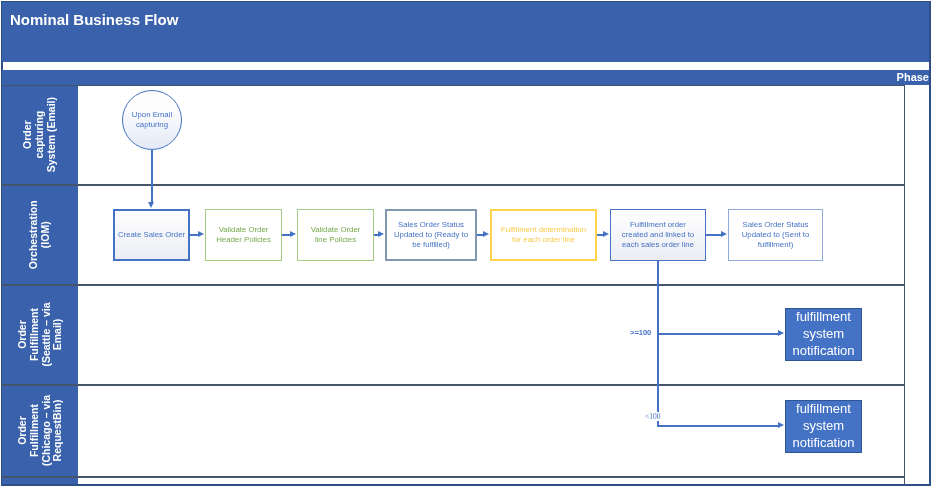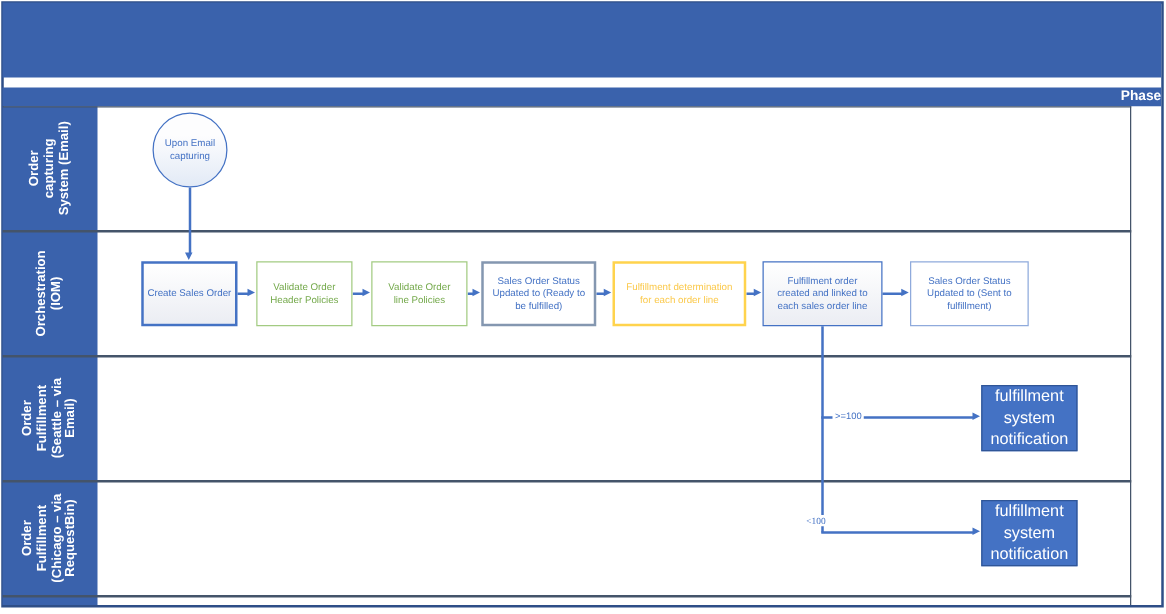--- a/index.html
+++ b/index.html
@@ -62,20 +62,21 @@
   .z2{z-index:2;} .z1{z-index:1;}
 </style>
 </head>
 <body>
 
 <div class="stage">
 
   <div class="abs outer-frame"></div>
 
   <div class="abs title-bar"></div>
+  <div class="abs page-title">Nominal Business Flow</div>
 
   <div class="abs phase-bar"></div>
   <div class="abs phase-label">Phase</div>
 
   <div class="abs lane-band"></div>
   <div class="abs content-top"></div>
   <div class="abs content-right"></div>
   <div class="abs sep sep-1"></div>
   <div class="abs sep sep-2"></div>
   <div class="abs sep sep-3"></div>
@@ -140,21 +141,21 @@
   <div class="abs hline z1" style="left:597px;top:234px;width:7px;"></div>
   <div class="abs ah-right z1" style="left:603px;top:231px;"></div>
 
   <div class="abs hline z1" style="left:706px;top:234px;width:16px;"></div>
   <div class="abs ah-right z1" style="left:721px;top:231px;"></div>
 
   <div class="abs vline z1" style="left:657px;top:261px;height:165px;"></div>
 
   <div class="abs hline z1" style="left:657px;top:333px;width:122px;"></div>
   <div class="abs ah-right z1" style="left:778px;top:330px;"></div>
-  <div class="abs cond" style="left:666px;top:328px;">&gt;=100</div>
+  <div class="abs cond" style="left:628px;top:328px;font-weight:bold;">&gt;=100</div>
   <div class="abs shape filled-box fb-seattle z2">Seattle fulfillment
 system
 notification
 (Email)</div>
 
   <div class="abs hline z1" style="left:657px;top:425px;width:122px;"></div>
   <div class="abs ah-right z1" style="left:778px;top:422px;"></div>
   <div class="abs cond" style="left:643px;top:412px;font-family:Liberation Serif, serif;">&lt;100</div>
   <div class="abs shape filled-box fb-chicago z2">Chicago fulfillment
 system

